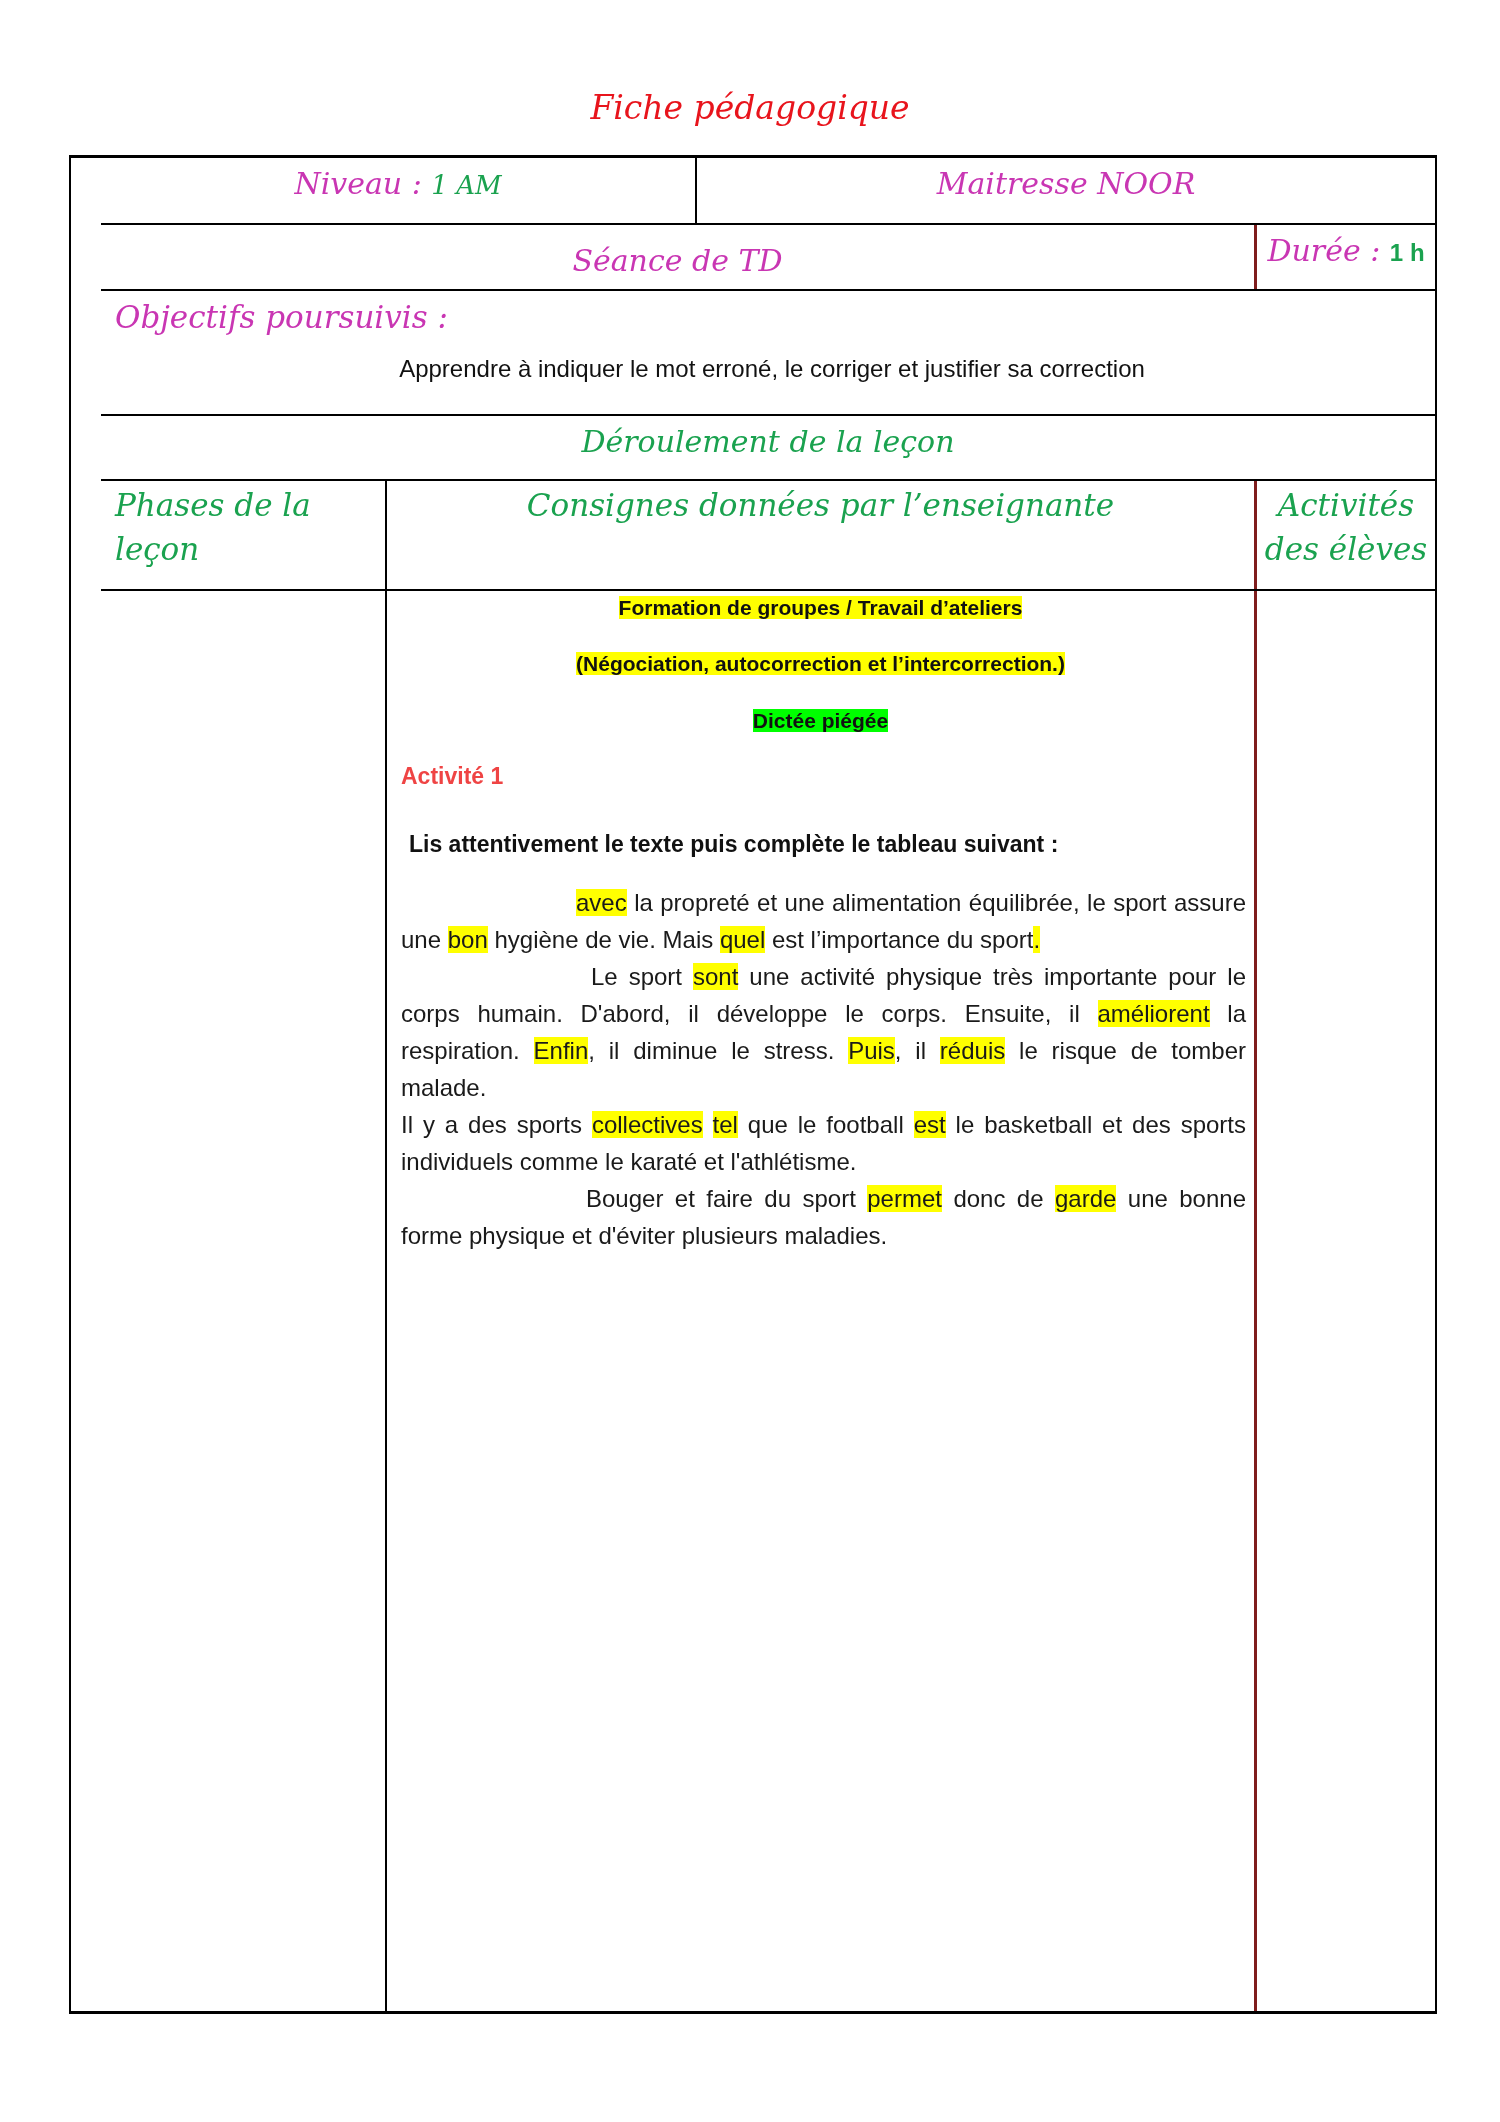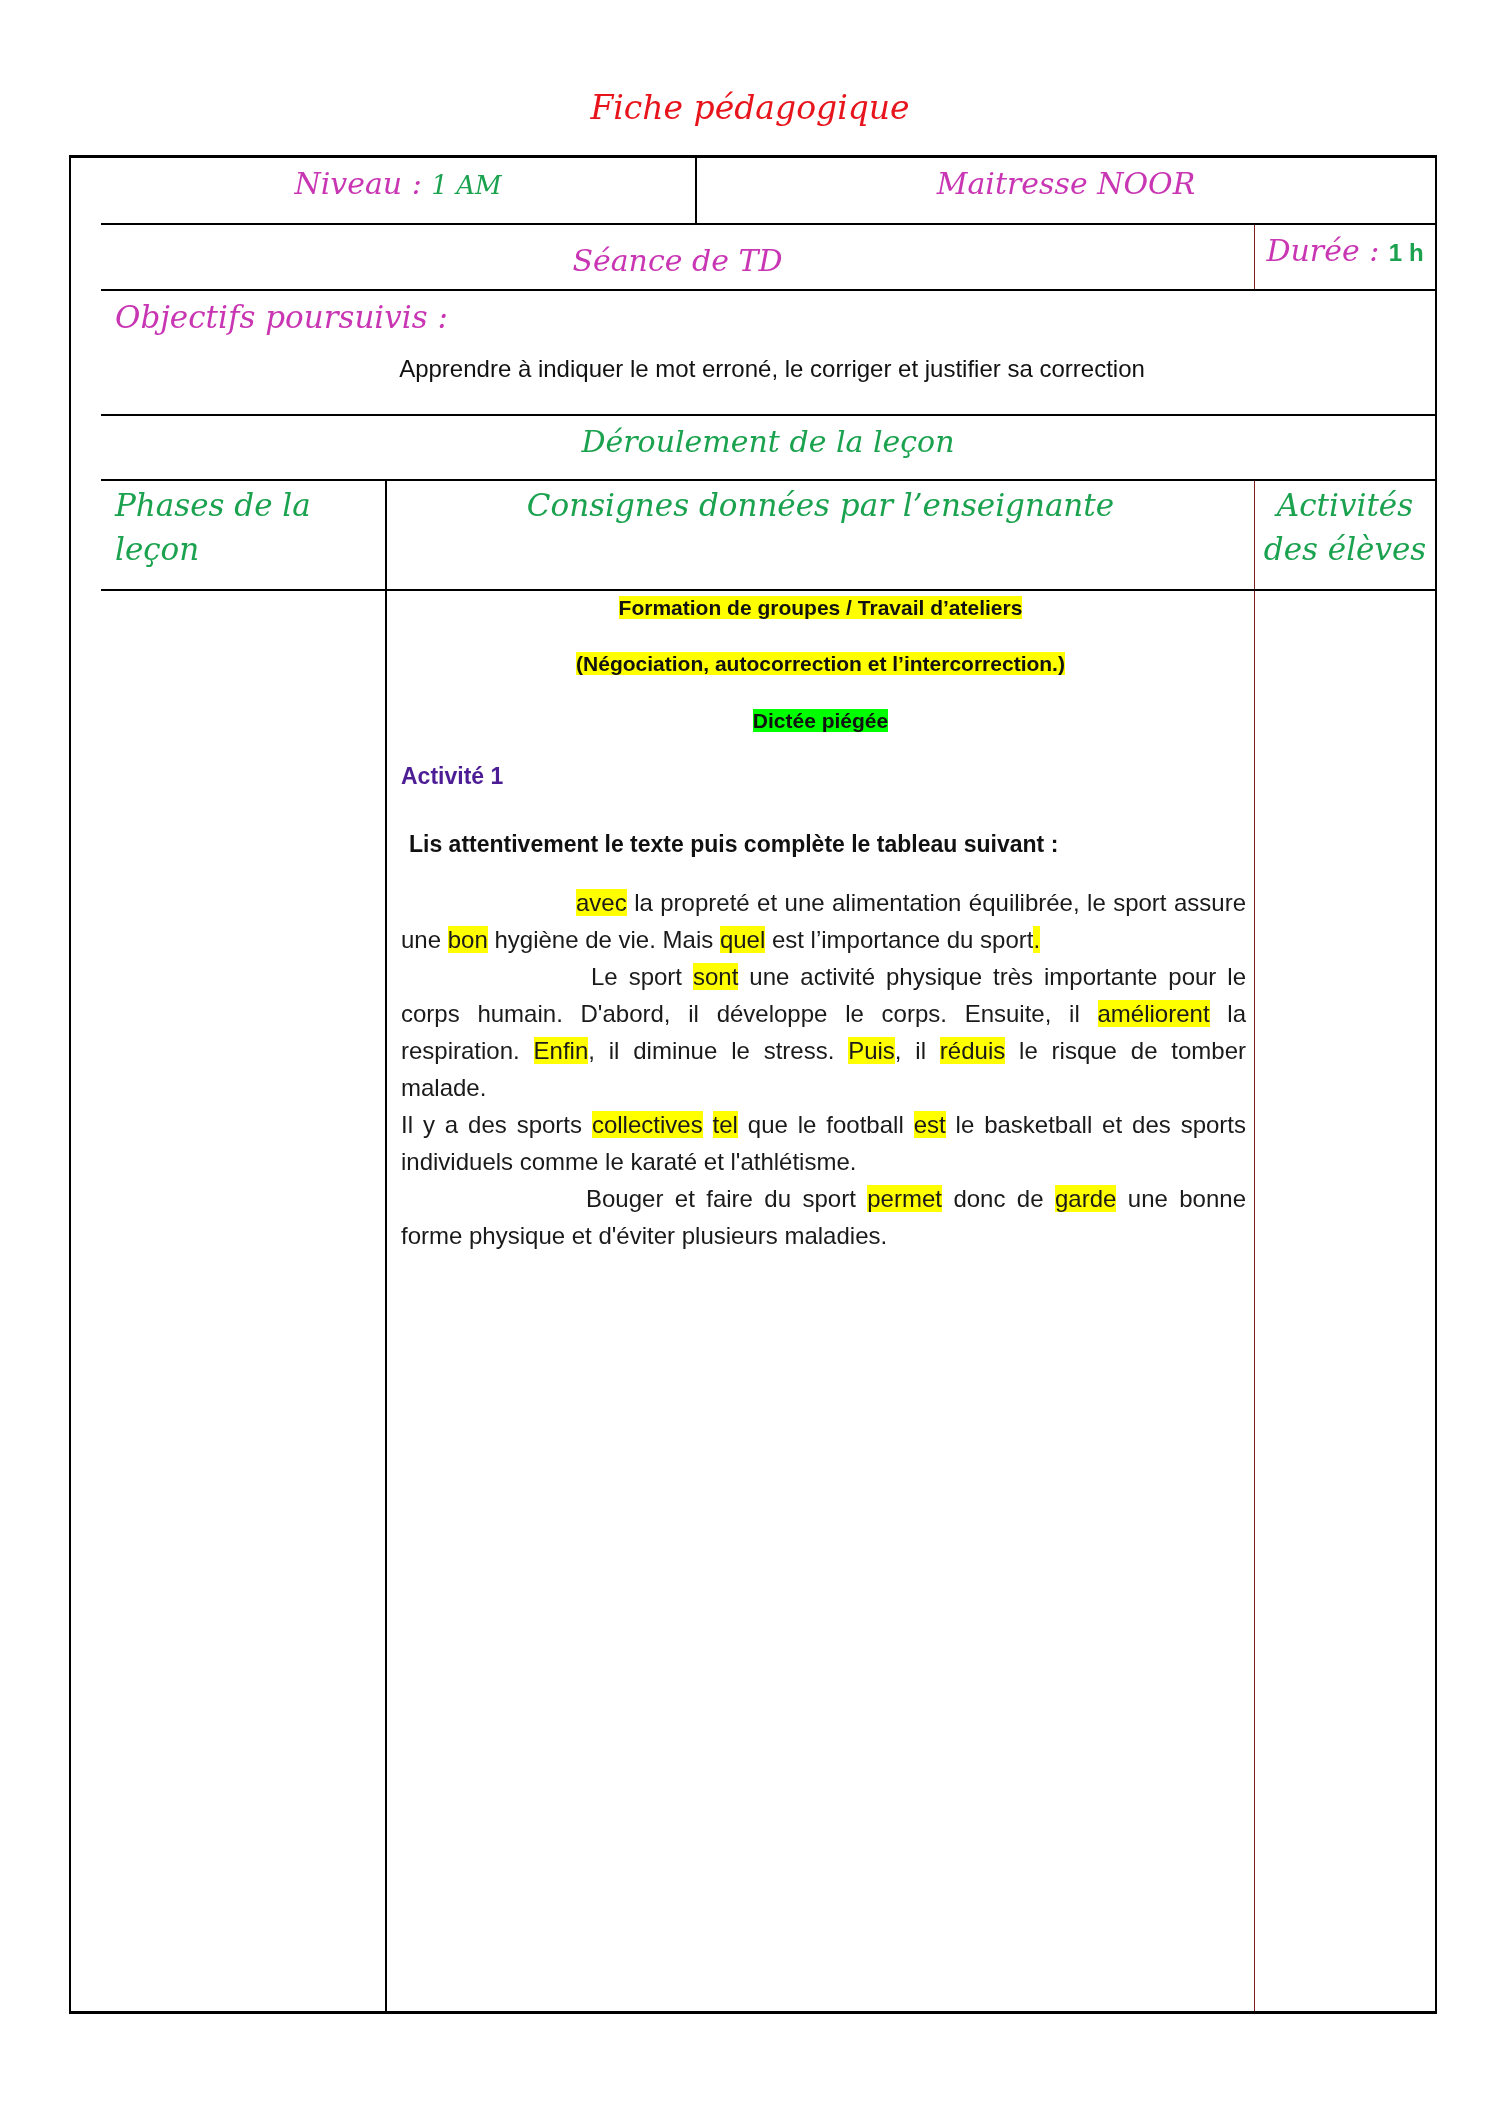--- a/index.html
+++ b/index.html
@@ -47,21 +47,21 @@
       margin-left: 30px;
     }
     .row + .row { border-top: 2px solid #000; }
     .cell {
       position: absolute;
       top: 0;
       bottom: 0;
       box-sizing: border-box;
     }
     .cell.vline { border-left: 2px solid #000; }
-    .cell.vline-thin { border-left: 1px solid #7f1d1d; }
+    .cell.vline-thin { border-left: 3px solid #7f1d1d; }
 
     .magenta { color: #c936b3; }
     .green { color: #1aa24f; }
     .red-title { color: #e8141c; }
 
     .label-center {
       position: absolute;
       left: 0; right: 0;
       text-align: center;
       font-size: 30px;
@@ -112,21 +112,21 @@
       text-align: center;
       font-weight: bold;
       font-size: 21px;
       line-height: 28px;
       color: #111;
     }
     .hl-yellow { background: #ffff00; }
     .hl-green { background: #00ff00; }
 
     .activity-title {
-      color: #4c1d95;
+      color: #ef4444;
       font-weight: bold;
       font-size: 23px;
       line-height: 30px;
     }
     .instruction {
       font-weight: bold;
       font-size: 23px;
       line-height: 30px;
       color: #111;
       padding-left: 8px;

